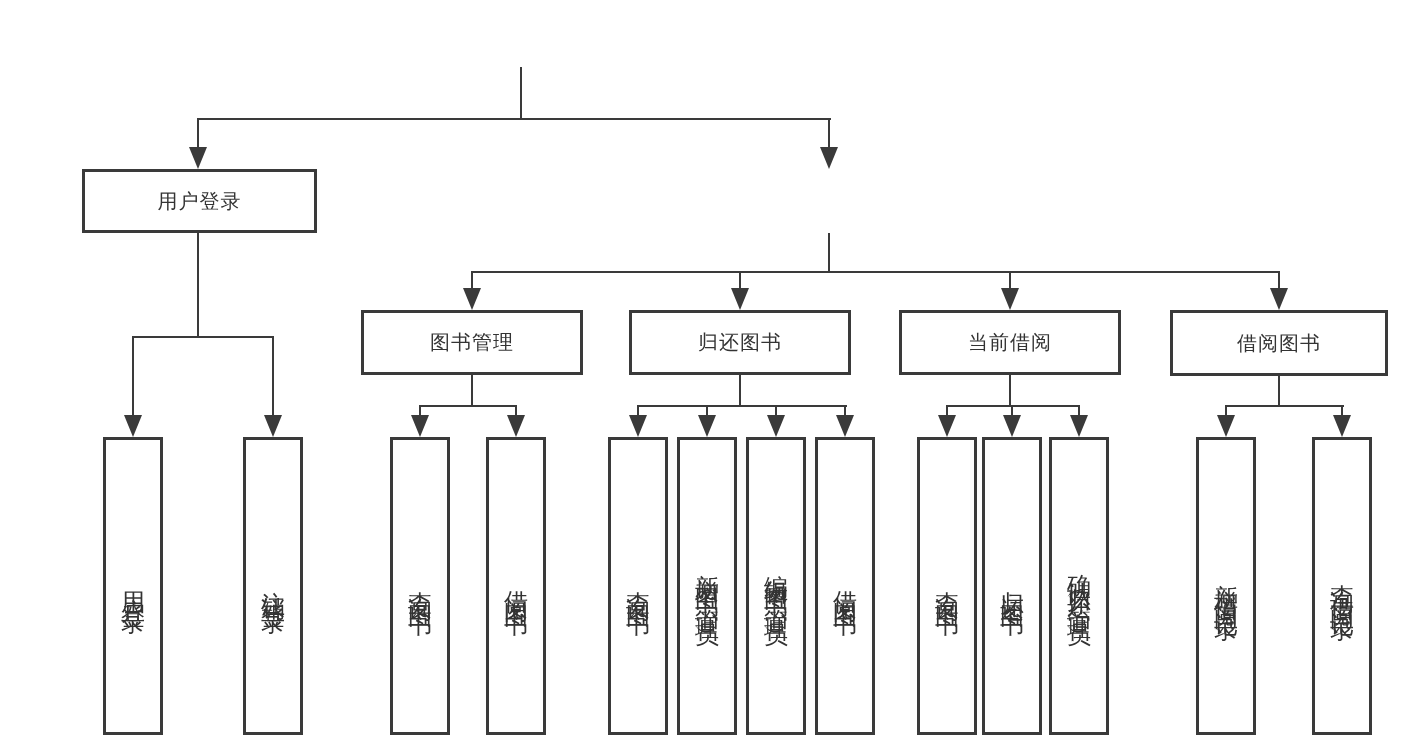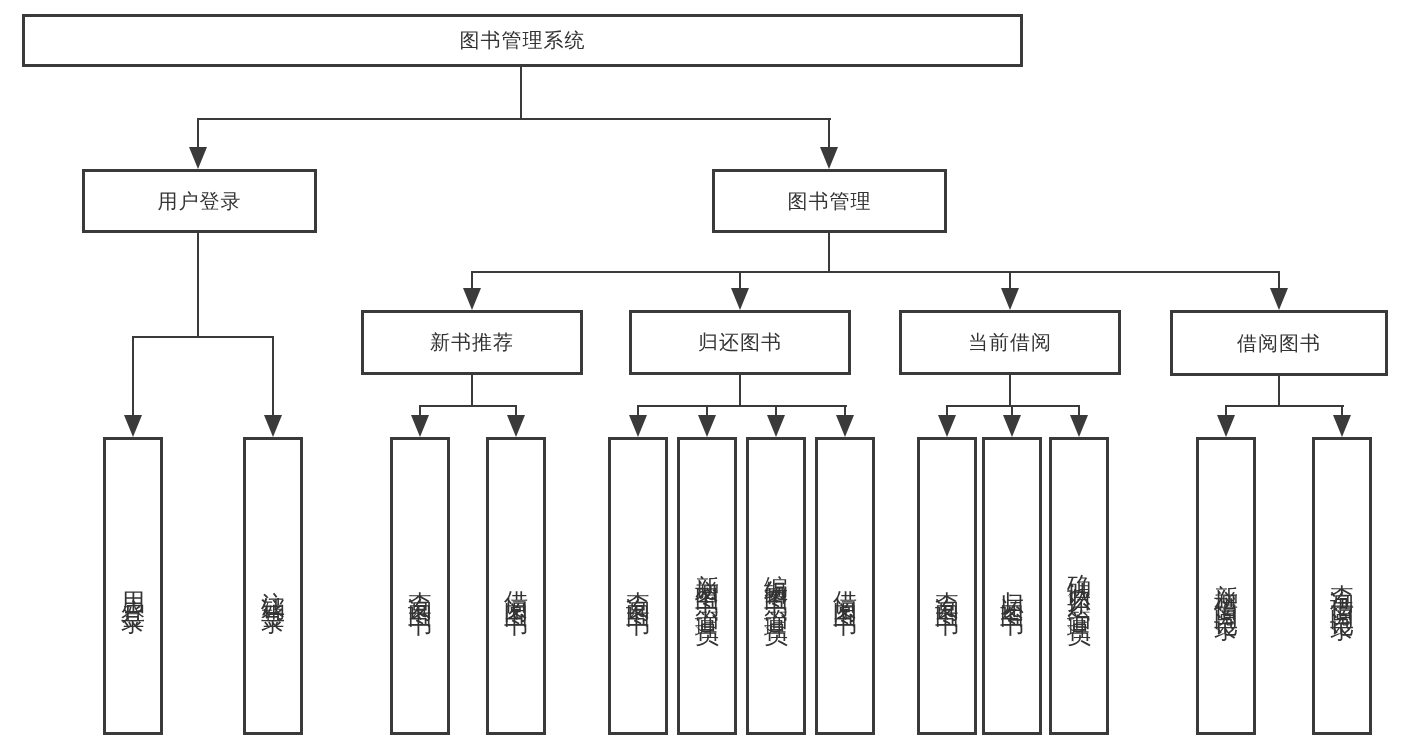--- a/index.html
+++ b/index.html
@@ -55,51 +55,49 @@
     letter-spacing:0.5px;
     white-space:nowrap;
     z-index:10;
   }
 </style>
 </head>
 <body>
 
 <div class="canvas">
 
-  <div class="nbox" style="left:22px;top:14px;width:1001px;height:53px;">图书管理系统</div>
 
   <div class="vline" style="left:520px;top:67px;height:51px;"></div>
   <div class="hline" style="left:197px;top:118px;width:634px;"></div>
   <div class="vline" style="left:197px;top:118px;height:31px;"></div>
   <div class="arrow" style="left:189px;top:147px;"></div>
   <div class="vline" style="left:828px;top:118px;height:31px;"></div>
   <div class="arrow" style="left:820px;top:147px;"></div>
 
   <div class="nbox" style="left:82px;top:169px;width:235px;height:64px;">用户登录</div>
-  <div class="nbox" style="left:712px;top:169px;width:235px;height:64px;">图书管理</div>
 
   <div class="vline" style="left:197px;top:233px;height:103px;"></div>
   <div class="hline" style="left:132px;top:336px;width:142px;"></div>
   <div class="vline" style="left:132px;top:336px;height:81px;"></div>
   <div class="arrow" style="left:124px;top:415px;"></div>
   <div class="vline" style="left:272px;top:336px;height:81px;"></div>
   <div class="arrow" style="left:264px;top:415px;"></div>
 
   <div class="vline" style="left:828px;top:233px;height:40px;"></div>
   <div class="hline" style="left:471px;top:271px;width:809px;"></div>
   <div class="vline" style="left:471px;top:271px;height:19px;"></div>
   <div class="arrow" style="left:463px;top:288px;"></div>
   <div class="vline" style="left:739px;top:271px;height:19px;"></div>
   <div class="arrow" style="left:731px;top:288px;"></div>
   <div class="vline" style="left:1009px;top:271px;height:19px;"></div>
   <div class="arrow" style="left:1001px;top:288px;"></div>
   <div class="vline" style="left:1278px;top:271px;height:19px;"></div>
   <div class="arrow" style="left:1270px;top:288px;"></div>
 
-  <div class="nbox" style="left:361px;top:310px;width:222px;height:65px;">新书推荐</div>
+  <div class="nbox" style="left:361px;top:310px;width:222px;height:65px;">图书管理</div>
   <div class="nbox" style="left:629px;top:310px;width:222px;height:65px;">归还图书</div>
   <div class="nbox" style="left:899px;top:310px;width:222px;height:65px;">当前借阅</div>
   <div class="nbox" style="left:1170px;top:310px;width:218px;height:66px;">借阅图书</div>
 
   <div class="vline" style="left:471px;top:375px;height:30px;"></div>
   <div class="hline" style="left:419px;top:405px;width:98px;"></div>
   <div class="vline" style="left:419px;top:405px;height:12px;"></div>
   <div class="arrow" style="left:411px;top:415px;"></div>
   <div class="vline" style="left:515px;top:405px;height:12px;"></div>
   <div class="arrow" style="left:507px;top:415px;"></div>

